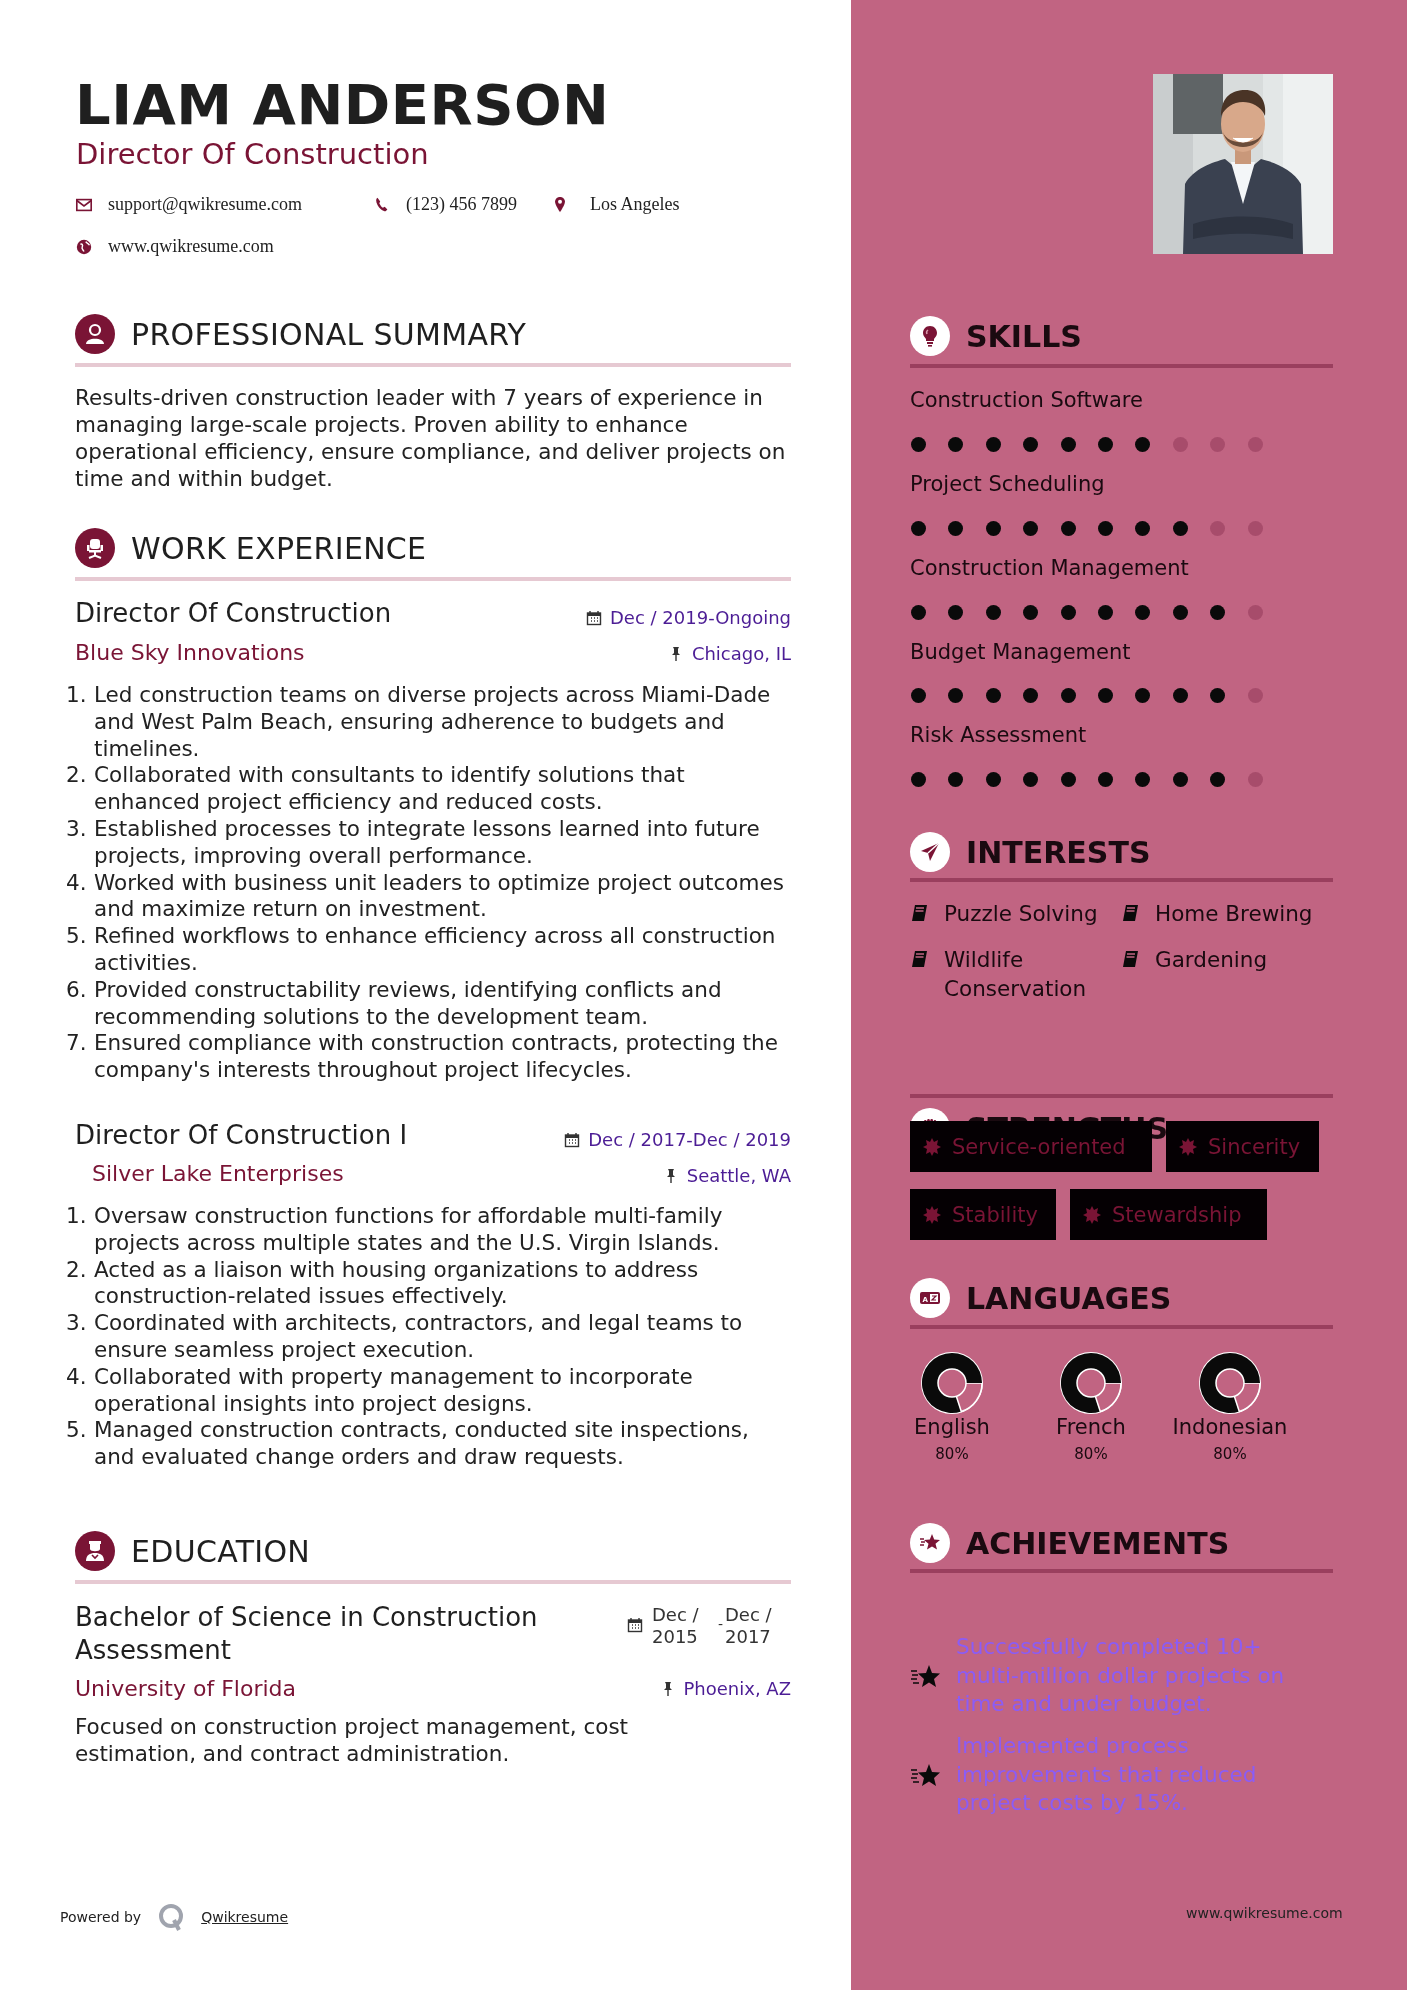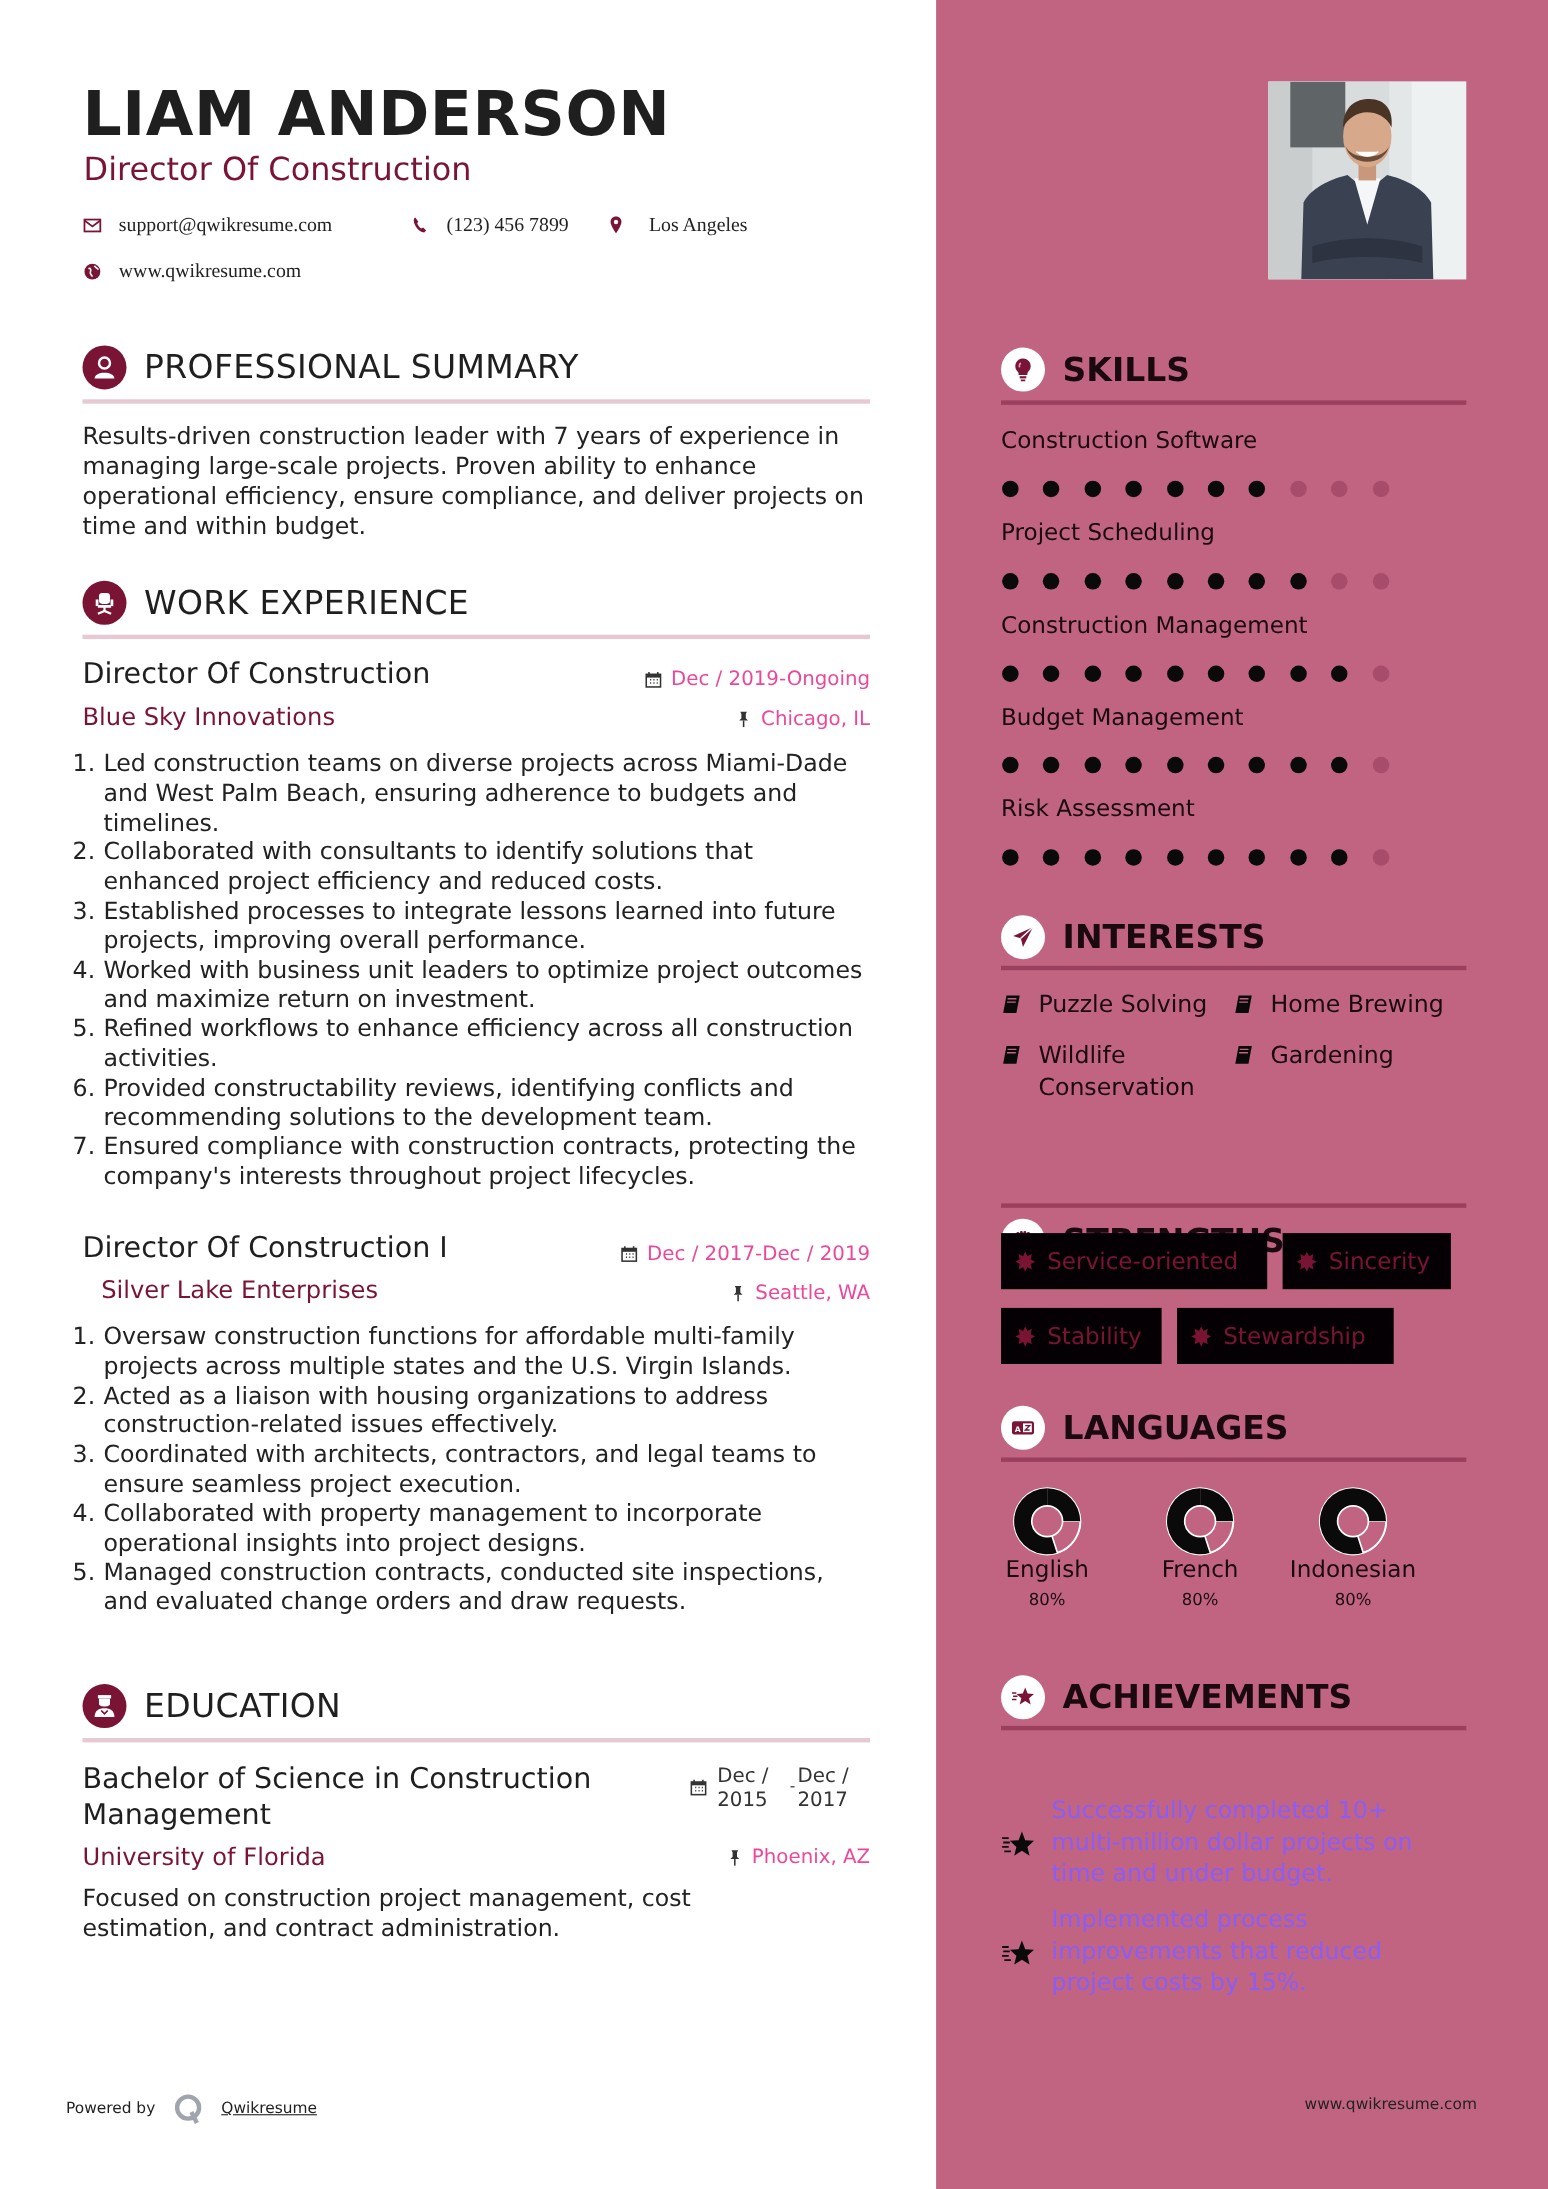--- a/index.html
+++ b/index.html
@@ -26,21 +26,21 @@
 
   
   .r-icon { width: 40px; height: 40px; border-radius: 50%; background: #ffffff; display: flex; align-items: center; justify-content: center; margin-right: 16px; flex: none; }
   .r-icon svg { width: 24px; height: 24px; }
   .r-title { font-size: 30px; font-weight: bold; color: #1a0a10; white-space: nowrap; }
   .rule-right { height: 4px; background: #9a3f5e; }
 
   .body-text { font-size: 21.5px; line-height: 27px; color: #222; }
   .job-title { font-size: 26px; color: #1f1f1f; white-space: nowrap; }
   .company { font-size: 22px; color: #7a1435; white-space: nowrap; }
-  .meta { font-size: 18px; color: #ec4899; display: flex; align-items: center; white-space: nowrap; }
+  .meta { font-size: 18px; color: #4c1d95; display: flex; align-items: center; white-space: nowrap; }
   .meta svg { width: 16px; height: 16px; margin-right: 8px; }
 
   ol.bullets { list-style: none; }
   ol.bullets li { position: relative; padding-left: 28px; font-size: 21.5px; line-height: 26.8px; color: #222; }
   ol.bullets li .num { position: absolute; left: 0; top: 0; }
 
   
   .skill-label { font-size: 21px; color: #1a0a10; white-space: nowrap; }
   .dots { display: flex; }
   .dot { width: 15px; height: 15px; border-radius: 50%; background: #0a0a0a; margin-right: 22.4px; }
@@ -215,21 +215,21 @@
         <path d="M7 5 H17 V10 C17 13 7 13 7 10 Z" fill="#fff"></path>
         <path d="M3 22 C3 16 7 14 12 14 C17 14 21 16 21 22 Z" fill="#fff"></path>
         <path d="M9 16 L12 19 L15 16" fill="none" stroke="#7a1435" stroke-width="1.6"></path>
       </svg>
   </div>
   <div class="sec-title">EDUCATION</div>
 </div>
 <div class="abs rule-left" style="left:75px; top:1580px; width:716px;"></div>
 
 <div class="abs job-title" style="left:75px; top:1602px;">Bachelor of Science in Construction</div>
-<div class="abs job-title" style="left:75px; top:1635px;">Management</div>
+<div class="abs job-title" style="left:75px; top:1635px;">Assessment</div>
 
 <div class="abs" style="left:627px; top:1617px;">
   <svg viewBox="0 0 16 16" width="16" height="16">
       <rect x="1.5" y="3" width="13" height="11.5" fill="none" stroke="#333" stroke-width="1.4"></rect>
       <rect x="1.5" y="3" width="13" height="3" fill="#333"></rect>
       <path d="M4 1 V4 M12 1 V4 M5 8 H6 M8 8 H9 M11 8 H12 M5 11 H6 M8 11 H9 M11 11 H12" stroke="#333" stroke-width="1.4"></path>
     </svg>
 </div>
 <div class="abs" style="left:652px; top:1604px; font-size:18px; line-height:22px; color:#333;">
   <div>Dec /</div>

